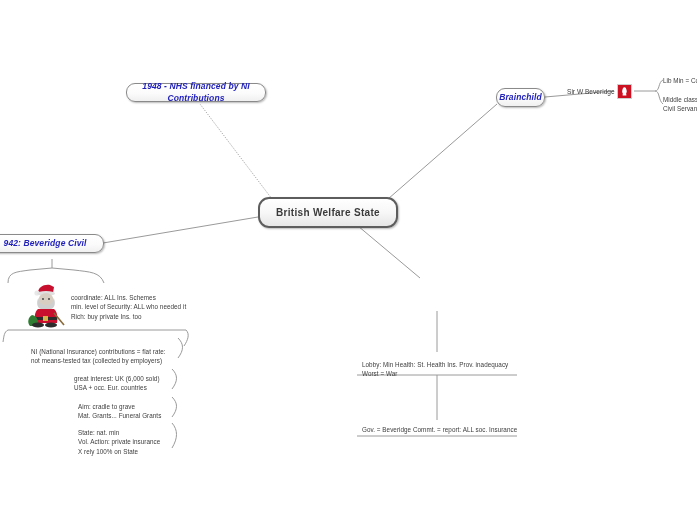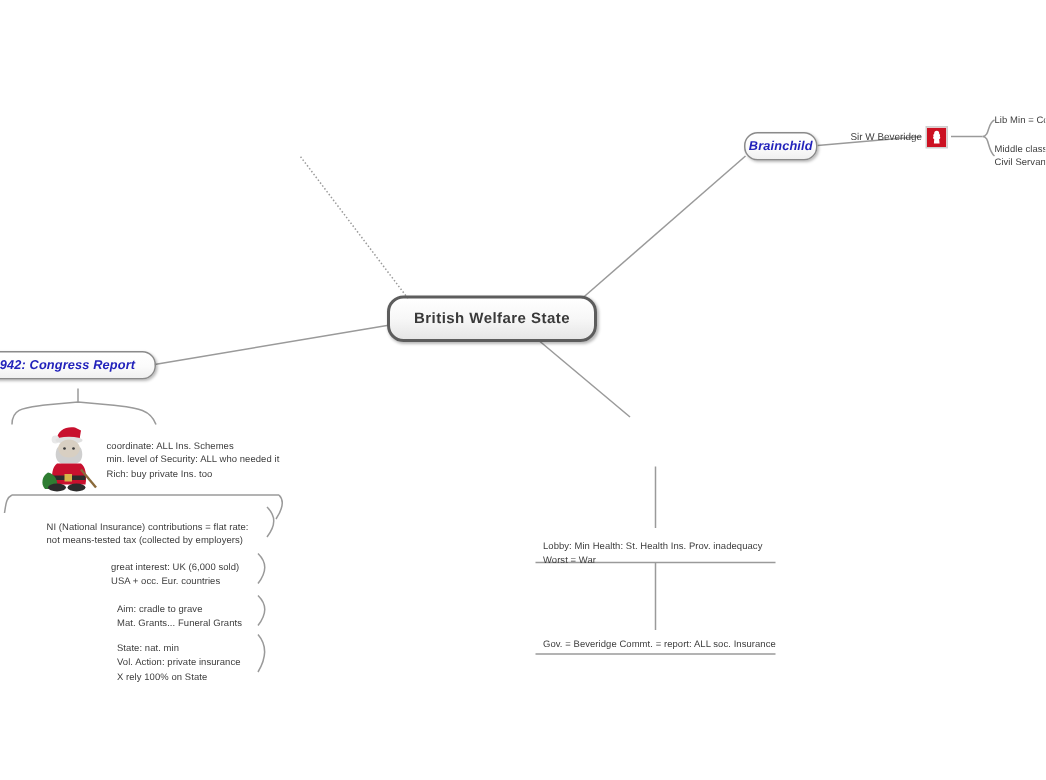--- a/index.html
+++ b/index.html
@@ -124,27 +124,30 @@
 
     <line x1="437" y1="375" x2="437" y2="420" stroke="#9a9a9a" stroke-width="1"></line>
 
     <line x1="357" y1="436" x2="517" y2="436" stroke="#9a9a9a" stroke-width="1"></line>
   </svg>
 
   <div class="node node-central" style="left:258px; top:197px; width:140px; height:31px;">
     <span class="label">British Welfare State</span>
   </div>
 
+  <div class="node node-sub" style="left:126px; top:83px; width:140px; height:19px;">
+    <span class="label">1948 - NHS financed by NI Contributions</span>
+  </div>
 
   <div class="node node-sub" style="left:496px; top:88px; width:49px; height:19px;">
     <span class="label">Brainchild</span>
   </div>
 
   <div class="node node-sub" style="left:-14px; top:234px; width:118px; height:19px;">
-    <span class="label">942: Congress Report</span>
+    <span class="label">942: Beveridge Civil</span>
   </div>
 
 
   <div class="edge-label" style="left:567px; top:88px;">Sir W Beveridge</div>
 
   <div class="icon-img" style="left:617px; top:84px;">
     <svg width="13" height="13" viewBox="0 0 13 13">
       <rect x="0" y="0" width="13" height="13" fill="#cc1122"></rect>
       <path d="M6.5 2.2 C 5.2 2.2 4.6 3.2 4.8 4.2 C 4.2 4.6 4.0 5.4 4.4 6.0
                C 3.8 6.6 4.0 7.6 4.8 7.9 L 4.6 10.6 L 8.4 10.6 L 8.1 7.9

